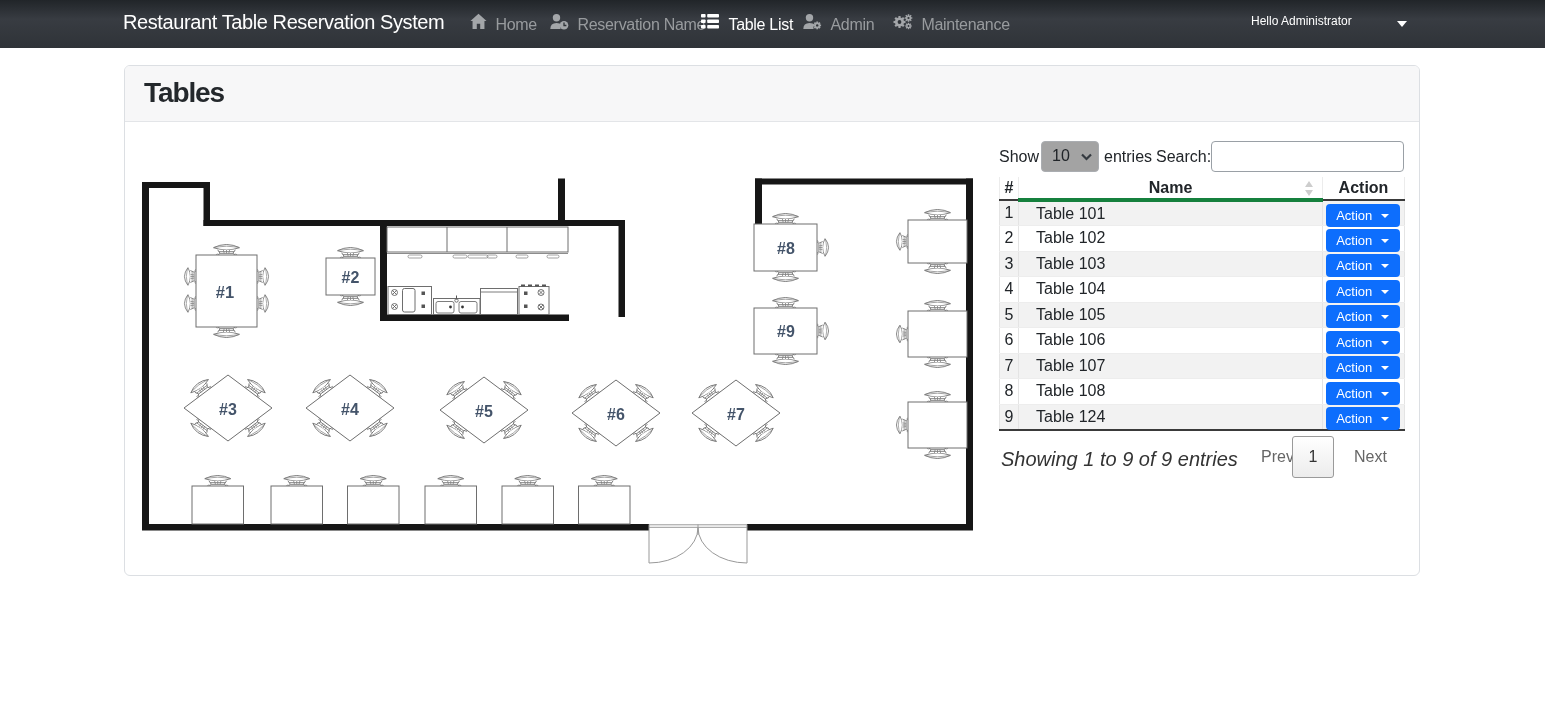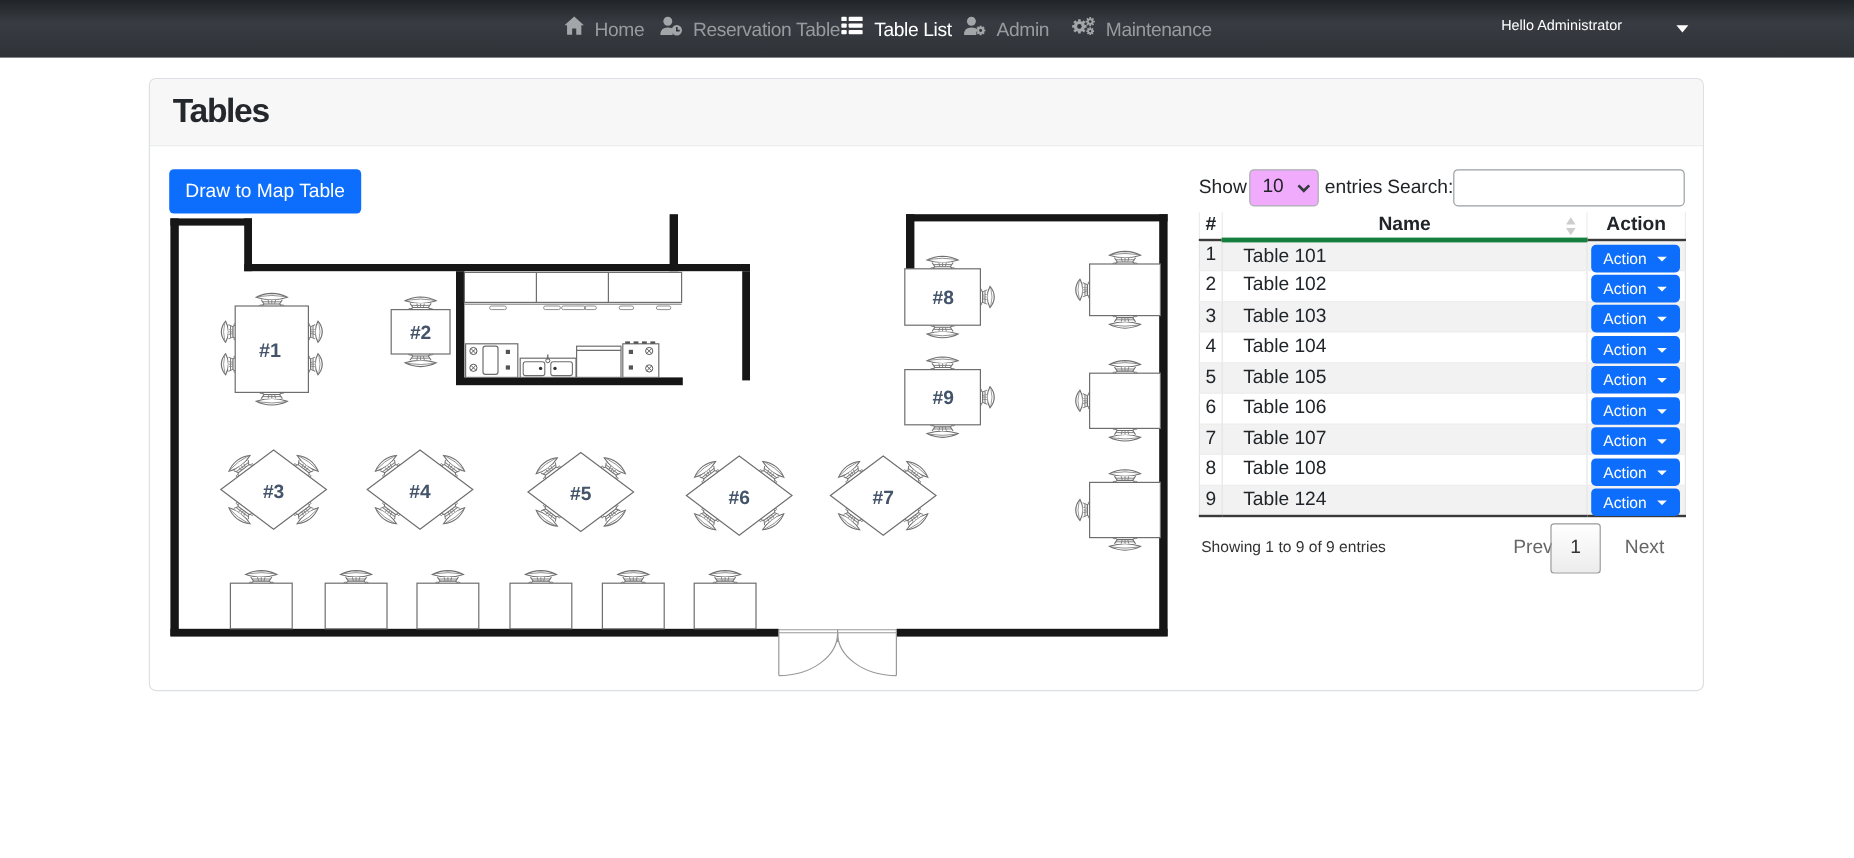--- a/index.html
+++ b/index.html
@@ -14,36 +14,37 @@
   .dt tr.last td { border-bottom:2px solid #3a3a3a; }
   .act { display:inline-block; position:relative; top:2px; left:-1px; width:74px; height:23px; background:#0d6efd; border-radius:4px; color:#fff; font-size:13px; line-height:23px; text-align:center; }
   .act b { display:inline-block; vertical-align:2px; margin-left:5px; border-left:4px solid transparent; border-right:4px solid transparent; border-top:4.5px solid #fff; }
 </style>
 </head>
 <body>
 <div id="page">
 
   <div class="abs" style="left:0;top:0;width:1545px;height:48px;background:linear-gradient(180deg,#212529 0%,#383c42 40%,#2f3338 100%);"></div>
 
+  <div class="abs" style="left:123px;top:11px;color:#fff;font-size:20px;letter-spacing:-0.4px;">Restaurant Table Reservation System</div>
 
   <div class="abs nav-i" style="left:470px;top:13px;">
     <svg width="17" height="17" viewBox="0 0 16 16" fill="#a3a6a9">
         <path d="M8 0.8 L15.6 7.6 L13.6 7.6 L13.6 15 L9.6 15 L9.6 10.2 L6.4 10.2 L6.4 15 L2.4 15 L2.4 7.6 L0.4 7.6 Z"></path>
       </svg>
     <span style="color:#989b9e;font-size:16px;margin-left:4px;letter-spacing:-0.3px;text-align:right;">Home</span>
   </div>
 
   <div class="abs nav-i" style="left:550px;top:13px;">
     <svg width="19" height="17" viewBox="0 0 19 16" fill="#a3a6a9">
         <circle cx="6.5" cy="4.2" r="3.7"></circle>
         <path d="M0.3 15.6 Q0.3 9.4 6.5 9.4 Q10 9.4 11.6 11 Q10 13 10.6 15.6 Z"></path>
         <circle cx="14" cy="11.7" r="4.3"></circle>
         <path d="M14 8.9 L14 12 L16.4 12" stroke="#2f3338" stroke-width="1.3" fill="none"></path>
       </svg>
-    <span style="color:#989b9e;font-size:16px;margin-left:4px;letter-spacing:-0.3px;">Reservation Table</span>
+    <span style="color:#989b9e;font-size:16px;margin-left:4px;letter-spacing:-0.3px;">Reservation Name</span>
   </div>
 
   <div class="abs nav-i" style="left:701px;top:13px;">
     <svg width="18" height="17" viewBox="0 0 18 16" fill="#fff">
         <rect x="0" y="0.5" width="4.6" height="3.6" rx="0.8"></rect>
         <rect x="6.2" y="0.5" width="11.8" height="3.6" rx="0.8"></rect>
         <rect x="0" y="6" width="4.6" height="3.6" rx="0.8"></rect>
         <rect x="6.2" y="6" width="11.8" height="3.6" rx="0.8"></rect>
         <rect x="0" y="11.5" width="4.6" height="3.6" rx="0.8"></rect>
         <rect x="6.2" y="11.5" width="11.8" height="3.6" rx="0.8"></rect>
@@ -108,21 +109,20 @@
   <div class="abs" style="left:1251px;top:14px;color:#fff;font-size:12px;">Hello Administrator</div>
 
   <div class="abs" style="left:1397px;top:21px;width:0;height:0;border-left:5.5px solid transparent;border-right:5.5px solid transparent;border-top:6px solid #fff;"></div>
 
   <div class="abs" style="left:124px;top:65px;width:1296px;height:511px;border:1px solid #dcdfe3;border-radius:6px;background:#fff;"></div>
 
   <div class="abs" style="left:125px;top:66px;width:1294px;height:56px;background:#f7f7f8;border-bottom:1px solid #e3e5e8;border-radius:5px 5px 0 0;"></div>
 
   <div class="abs" style="left:144px;top:77px;font-size:28px;font-weight:bold;color:#24282c;letter-spacing:-1.1px;">Tables</div>
 
-  <div class="abs" style="left:141px;top:141px;width:160px;height:37px;background:#0d6efd;border-radius:4px;color:#fff;font-size:16px;line-height:37px;text-align:center;">Draw to Map Table</div>
 
   <svg class="abs" style="left:140px;top:170px;" width="840" height="402" viewBox="140 170 840 402">
     <defs>
       <g id="ch">
         <path d="M-13,-2.3 Q-7,-5.4 0,-5.5 Q7,-5.4 13,-2.3 Q6.5,-0.1 0,-0.1 Q-6.5,-0.1 -13,-2.3 Z" fill="#fff" stroke="#6f6f6f" stroke-width="0.9"></path>
         <path d="M-12,-2.8 Q0,-4.8 12,-2.8" fill="none" stroke="#7d7d7d" stroke-width="0.7"></path>
         <path d="M-8.8,-0.2 L-6.4,3.3 L6.4,3.3 L8.8,-0.2" fill="#fff" stroke="#6f6f6f" stroke-width="0.9"></path>
         <path d="M-3.1,0 L-2.3,3.3 M0,0 L0,3.3 M3.1,0 L2.3,3.3 M-7.7,1.5 L7.7,1.5" fill="none" stroke="#7d7d7d" stroke-width="0.8"></path>
         <path d="M-6.4,3.3 L-8.6,4.9 M6.4,3.3 L8.6,4.9" fill="none" stroke="#6f6f6f" stroke-width="0.9"></path>
         <ellipse cx="-8.9" cy="4.9" rx="1.3" ry="0.8" fill="#fff" stroke="#6f6f6f" stroke-width="0.7"></ellipse>
@@ -358,21 +358,21 @@
       <line x1="649" y1="524.5" x2="649" y2="563"></line>
         <line x1="747" y1="524.5" x2="747" y2="563"></line>
       <path d="M698,527.5 A49,35.5 0 0 1 649,563"></path>
       <path d="M698,527.5 A49,35.5 0 0 0 747,563"></path>
       <line x1="698" y1="524.5" x2="698" y2="535"></line>
     </g>
   </svg>
 
   <div class="abs" style="left:999px;top:148px;font-size:16px;color:#212529;">Show</div>
 
-  <div class="abs" style="left:1041px;top:141px;width:58px;height:31px;border:1px solid #aaadb1;border-radius:4px;background:#f0abfc;">
+  <div class="abs" style="left:1041px;top:141px;width:58px;height:31px;border:1px solid #aaadb1;border-radius:4px;background:#a3a3a3;">
     <span style="position:absolute;left:10px;top:5px;font-size:16px;color:#212529;">10</span>
     <svg style="position:absolute;right:6px;top:11px;" width="11" height="8" viewBox="0 0 11 8">
         <path d="M1 1.5 L5.5 6 L10 1.5" fill="none" stroke="#343a40" stroke-width="2.2"></path>
       </svg>
   </div>
 
   <div class="abs" style="left:1104px;top:148px;font-size:16px;color:#212529;">entries</div>
 
   <div class="abs" style="left:1156px;top:148px;font-size:16px;color:#212529;">Search:</div>
 
@@ -450,21 +450,21 @@
 
         <tr class="odd last">
           <td class="c1">9</td>
           <td class="c2">Table 124</td>
           <td class="c3"><span class="act">Action <b></b></span></td>
         </tr>
       </tbody>
     </table>
   </div>
 
-  <div class="abs" style="left:1001px;top:448px;font-size:13px;color:#333;">Showing 1 to 9 of 9 entries</div>
+  <div class="abs" style="left:1001px;top:448px;font-size:20px;color:#333;font-style:italic;">Showing 1 to 9 of 9 entries</div>
 
   <div class="abs" style="left:1214px;top:448px;font-size:16px;color:#666;margin-left:47px;">Previous</div>
 
   <div class="abs" style="left:1292px;top:436px;width:42px;height:42px;border:1px solid #9a9a9a;border-radius:3px;background:linear-gradient(180deg,#ffffff 0%,#ececec 100%);font-size:16px;color:#333;text-align:center;line-height:40px;">1</div>
 
   <div class="abs" style="left:1354px;top:448px;font-size:16px;color:#666;">Next</div>
 
 </div>
 
 </body></html>

